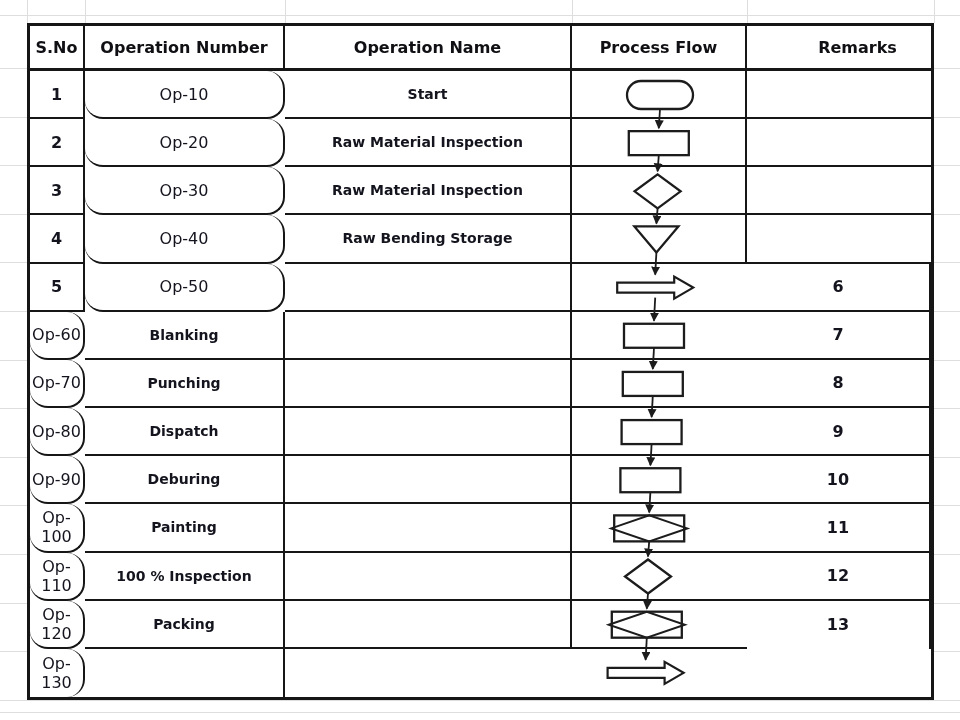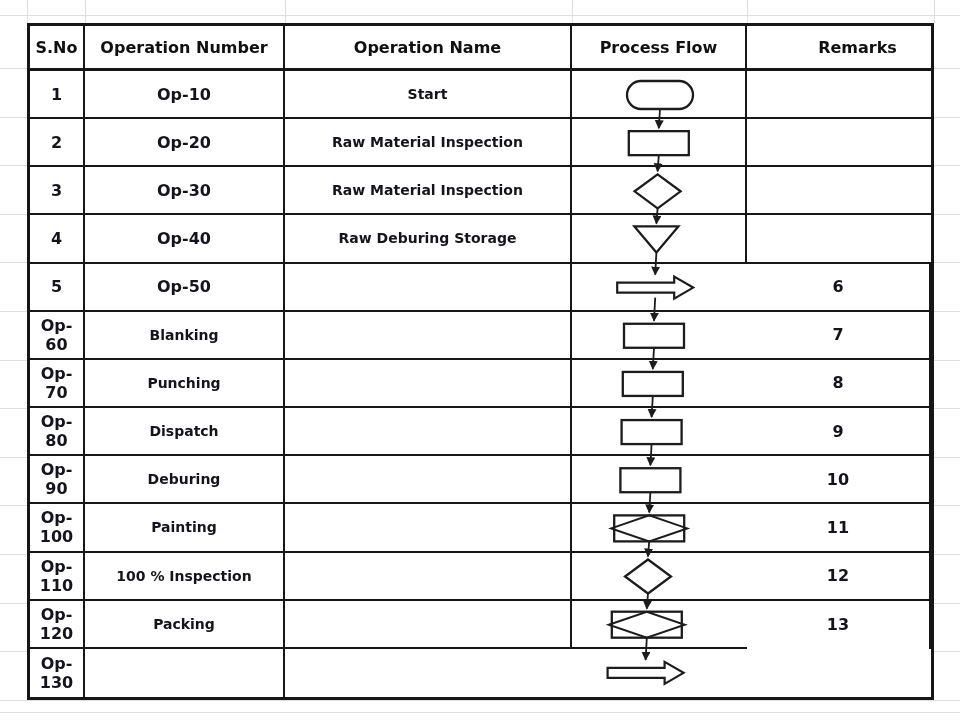--- a/index.html
+++ b/index.html
@@ -43,21 +43,21 @@
     color: #14141e;
     overflow: hidden;
   }
   .c.no-r { border-right: none; padding-left: 37px; }
   .c.no-b { border-bottom: none; }
   .th {
     font-weight: bold; font-size: 16px; color: #101014;
     border-bottom-width: 3px;
   }
   .sno   { font-weight: bold; font-size: 16px; }
-  .opnum { font-weight: bold; font-size: 16px; }
+  .opnum { font-weight: normal; font-size: 16px; border-radius: 18px; }
   .opname{
     font-weight: bold; font-size: 14px;
     line-height: 1.3; padding: 0 10px;
   }
   .flow-svg {
     position: absolute; left: 572px; top: 71px;
     width: 175px; height: 626px;
     z-index: 2;
     pointer-events: none;
   }
@@ -151,21 +151,21 @@
       <div class="c remarks no-r">
         <span></span>
       </div>
       <div class="c sno">
         <span>4</span>
       </div>
       <div class="c opnum">
         <span>Op-40</span>
       </div>
       <div class="c opname">
-        <span>Raw Deburing Storage</span>
+        <span>Raw Bending Storage</span>
       </div>
       <div class="c flowcell">
         <span></span>
       </div>
       <div class="c remarks no-r">
         <span></span>
       </div>
       <div class="c sno">
         <span>5</span>
       </div>

